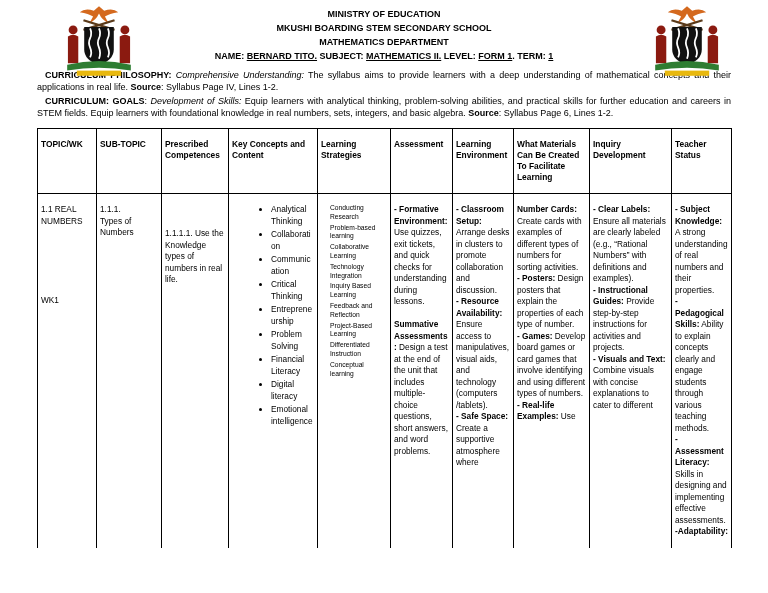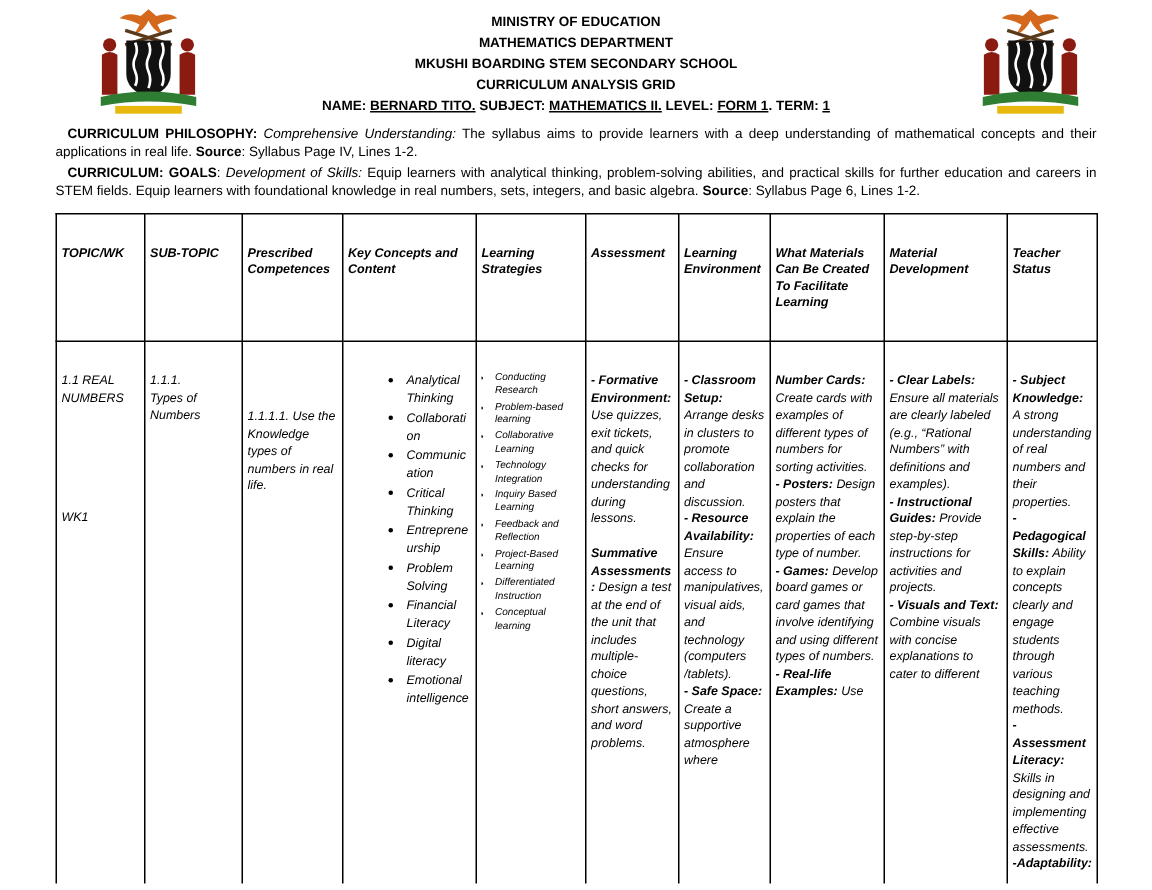--- a/index.html
+++ b/index.html
@@ -37,25 +37,24 @@
     margin: 9px 0 0 37px;
     width: 694px;
     border-collapse: collapse;
     table-layout: fixed;
     font-size: 8.3px;
   }
   .grid th, .grid td {
     border: 1px solid #000;
     vertical-align: top;
     text-align: left;
-    padding: 20px 3px;
+    padding: 10px 3px;
     overflow: hidden;
     word-wrap: break-word;
     overflow-wrap: break-word;
-    font-style: italic;
   }
   .grid th {
     font-weight: bold;
     font-size: 8.4px;
     line-height: 11px;
     height: 48px;
   }
   .grid tbody td { border-bottom: none; line-height: 11.5px; }
   .cellbox { height: 334px; overflow: hidden; }
 
@@ -103,23 +102,22 @@
       <path d="M38 33 q3 7 0 13 t0 13 t0 13" stroke="#ffffff" stroke-width="2.4" fill="none"></path>
       <path d="M50 33 q3 7 0 13 t0 13 t0 15" stroke="#ffffff" stroke-width="2.4" fill="none"></path>
       <path d="M62 33 q3 7 0 13 t0 13 t0 13" stroke="#ffffff" stroke-width="2.4" fill="none"></path>
       <path d="M7 82 Q50 72 93 82 L93 90 Q50 82 7 90 Z" fill="#2e7d32"></path>
       <rect x="20" y="90" width="60" height="7" fill="#e8b80e"></rect>
     </svg>
   </div>
 
   <div class="header-block">
     <div>MINISTRY OF EDUCATION</div>
+    <div>MKUSHI BOARDING STEM SECONDARY SCHOOL</div>
     <div>MATHEMATICS DEPARTMENT</div>
-    <div>MKUSHI BOARDING STEM SECONDARY SCHOOL</div>
-    <div>CURRICULUM ANALYSIS GRID</div>
     <div><span style="font-weight: bold;">NAME: </span><span style="font-weight: bold; text-decoration: underline;">BERNARD TITO.</span><span style="font-weight: bold;"> SUBJECT: </span><span style="font-weight: bold; text-decoration: underline;">MATHEMATICS II.</span><span style="font-weight: bold;"> LEVEL: </span><span style="font-weight: bold; text-decoration: underline;">FORM 1</span><span style="font-weight: bold;">. TERM: </span><span style="font-weight: bold; text-decoration: underline;">1</span></div>
   </div>
 
   <p class="para first"><span style="font-weight: bold;">CURRICULUM PHILOSOPHY:  </span><span style="font-style: italic; margin-top: 39px;">Comprehensive Understanding:</span><span> The syllabus aims to provide learners with a deep understanding of mathematical concepts and their applications in real life. </span><span style="font-weight: bold;">Source</span><span>: Syllabus Page IV, Lines 1-2.</span></p>
   <p class="para"><span style="font-weight: bold;">CURRICULUM: GOALS</span><span>: </span><span style="font-style: italic;">Development of Skills:</span><span> Equip learners with analytical thinking, problem-solving abilities, and practical skills for further education and careers in STEM fields. Equip learners with foundational knowledge in real numbers, sets, integers, and basic algebra.  </span><span style="font-weight: bold;">Source</span><span>: Syllabus Page 6, Lines 1-2.</span></p>
 
   <table class="grid">
     <colgroup>
       <col style="width:59px">
         <col style="width:65px">
@@ -135,21 +133,21 @@
     <thead>
       <tr>
         <th>TOPIC/WK</th>
         <th>SUB-TOPIC</th>
         <th>Prescribed Competences</th>
         <th>Key Concepts and Content</th>
         <th>Learning Strategies</th>
         <th>Assessment</th>
         <th>Learning Environment</th>
         <th>What Materials Can Be Created To Facilitate Learning</th>
-        <th>Material Development</th>
+        <th>Inquiry Development</th>
         <th>Teacher Status</th>
       </tr>
     </thead>
     <tbody>
       <tr>
         <td>
           <div class="cellbox">
             <div>1.1 REAL NUMBERS</div>
             <div class="wk">WK1</div>
           </div>

